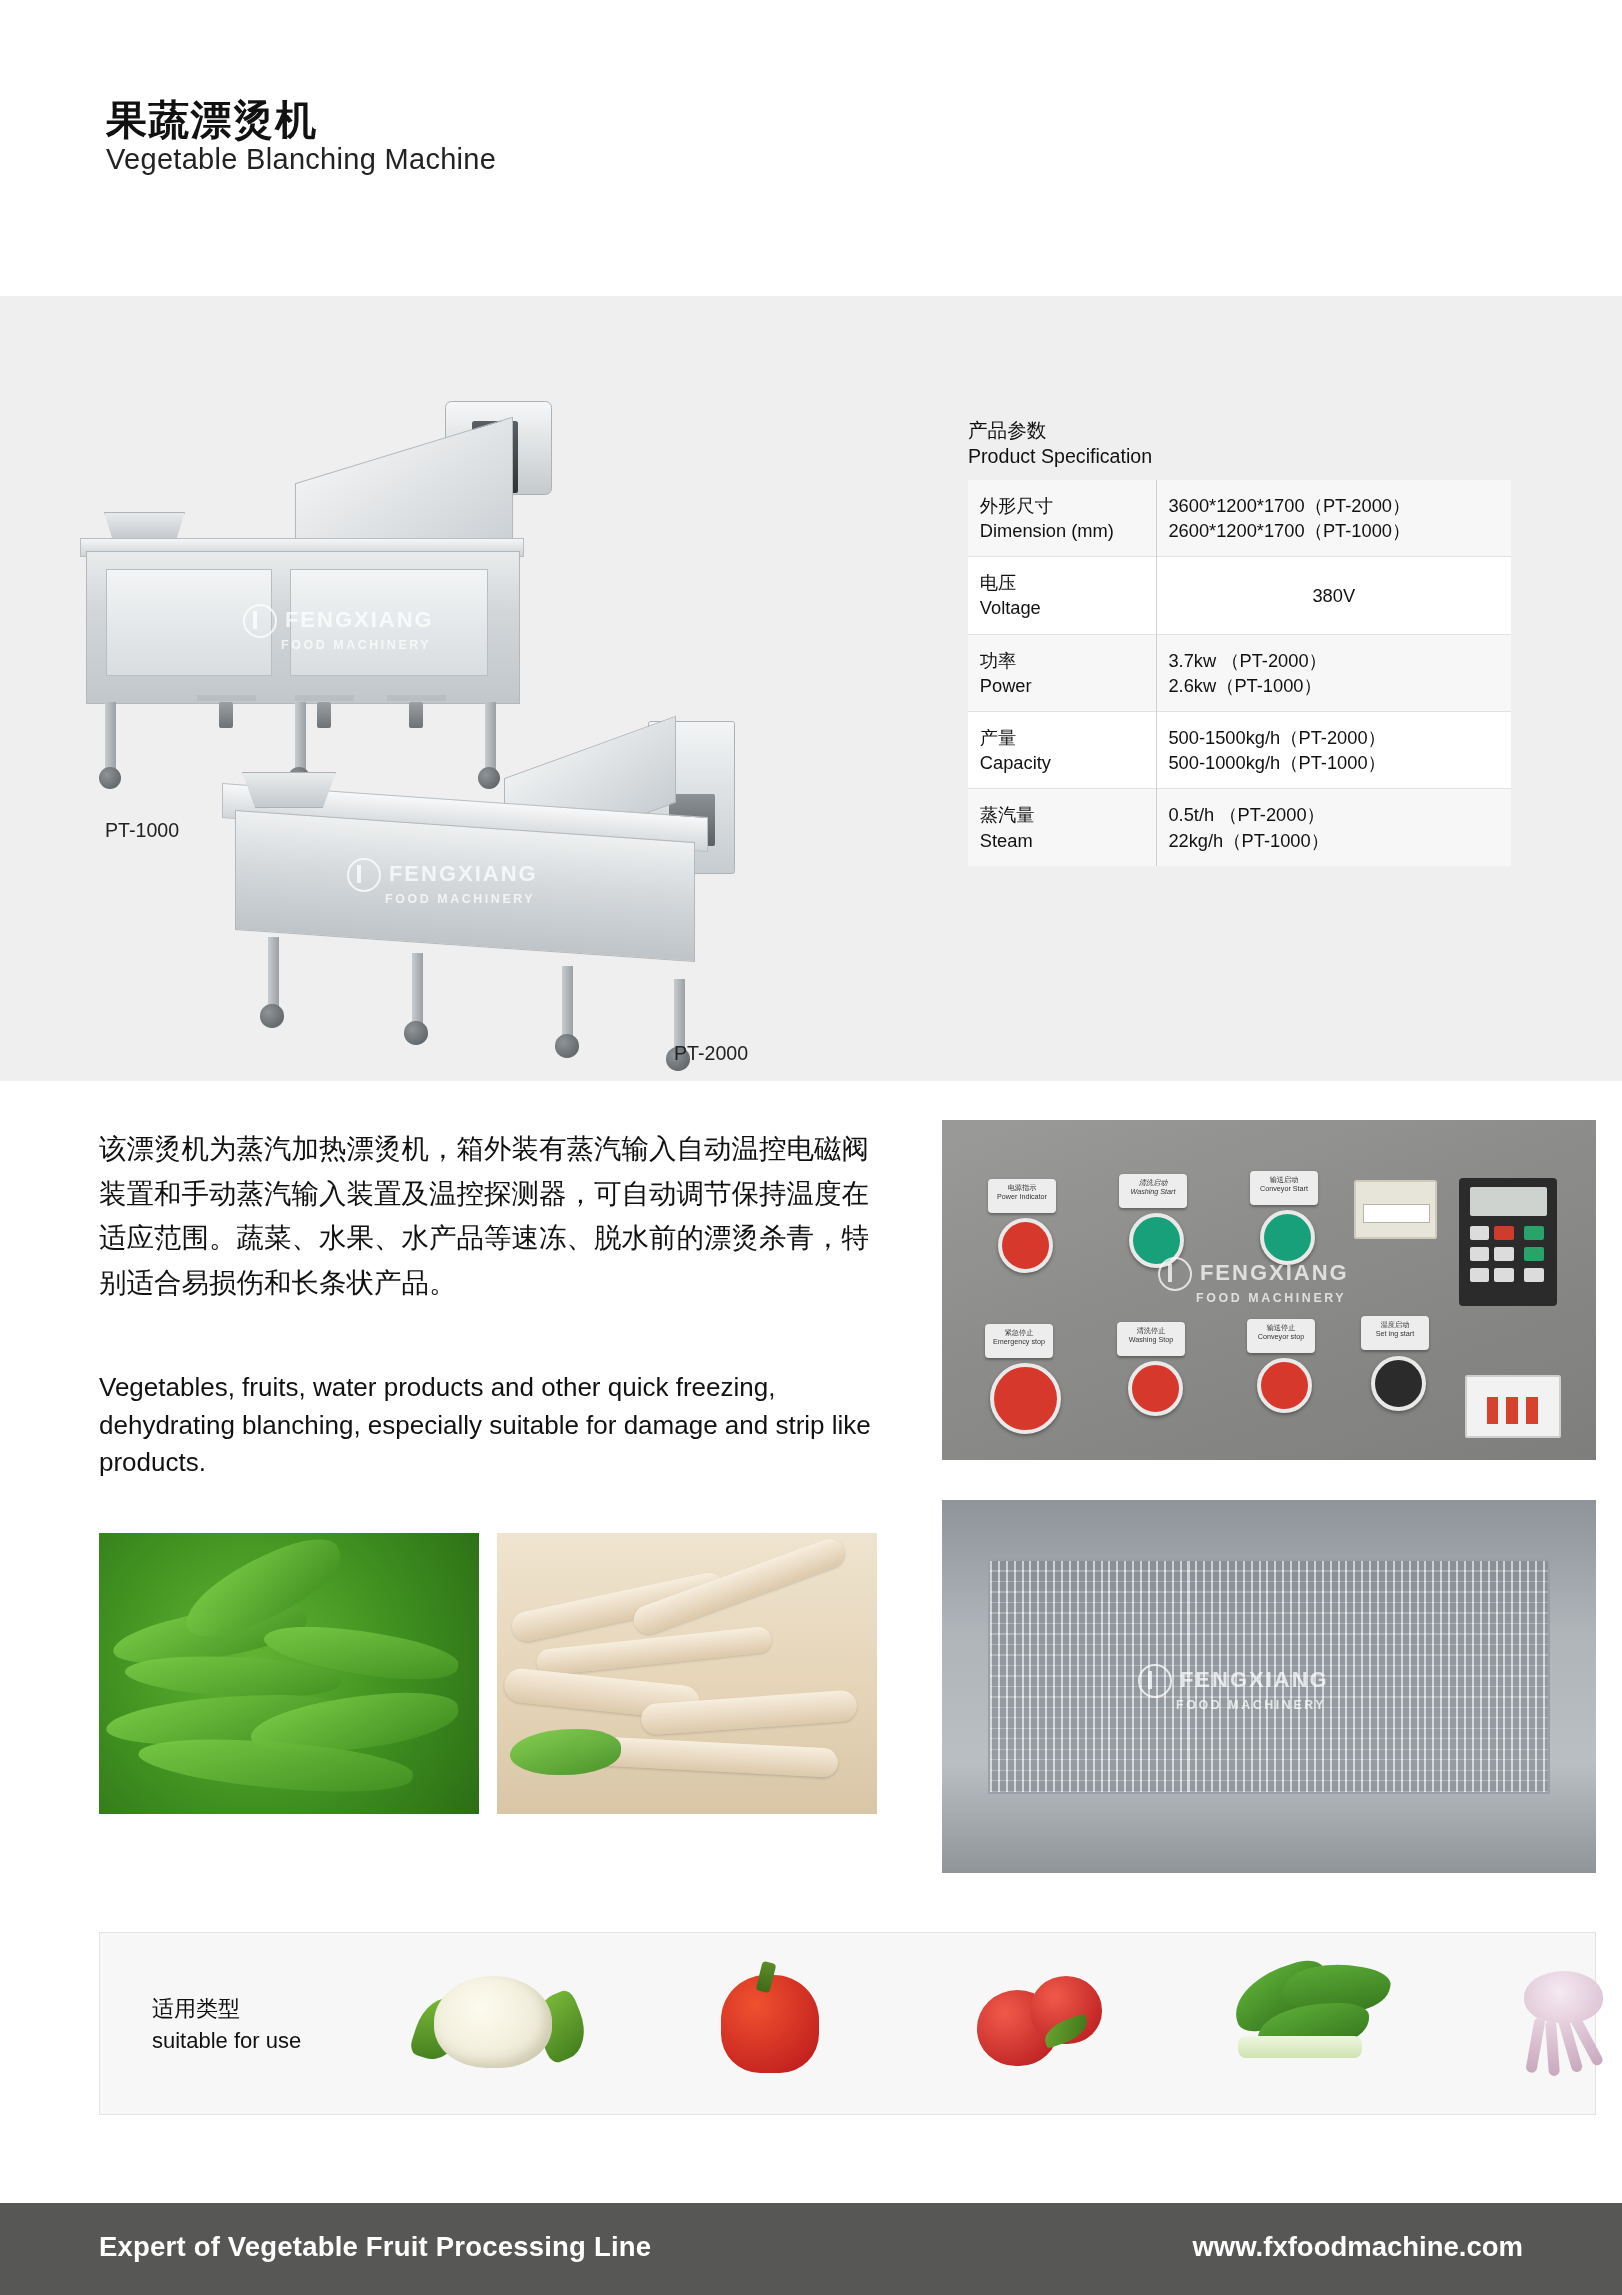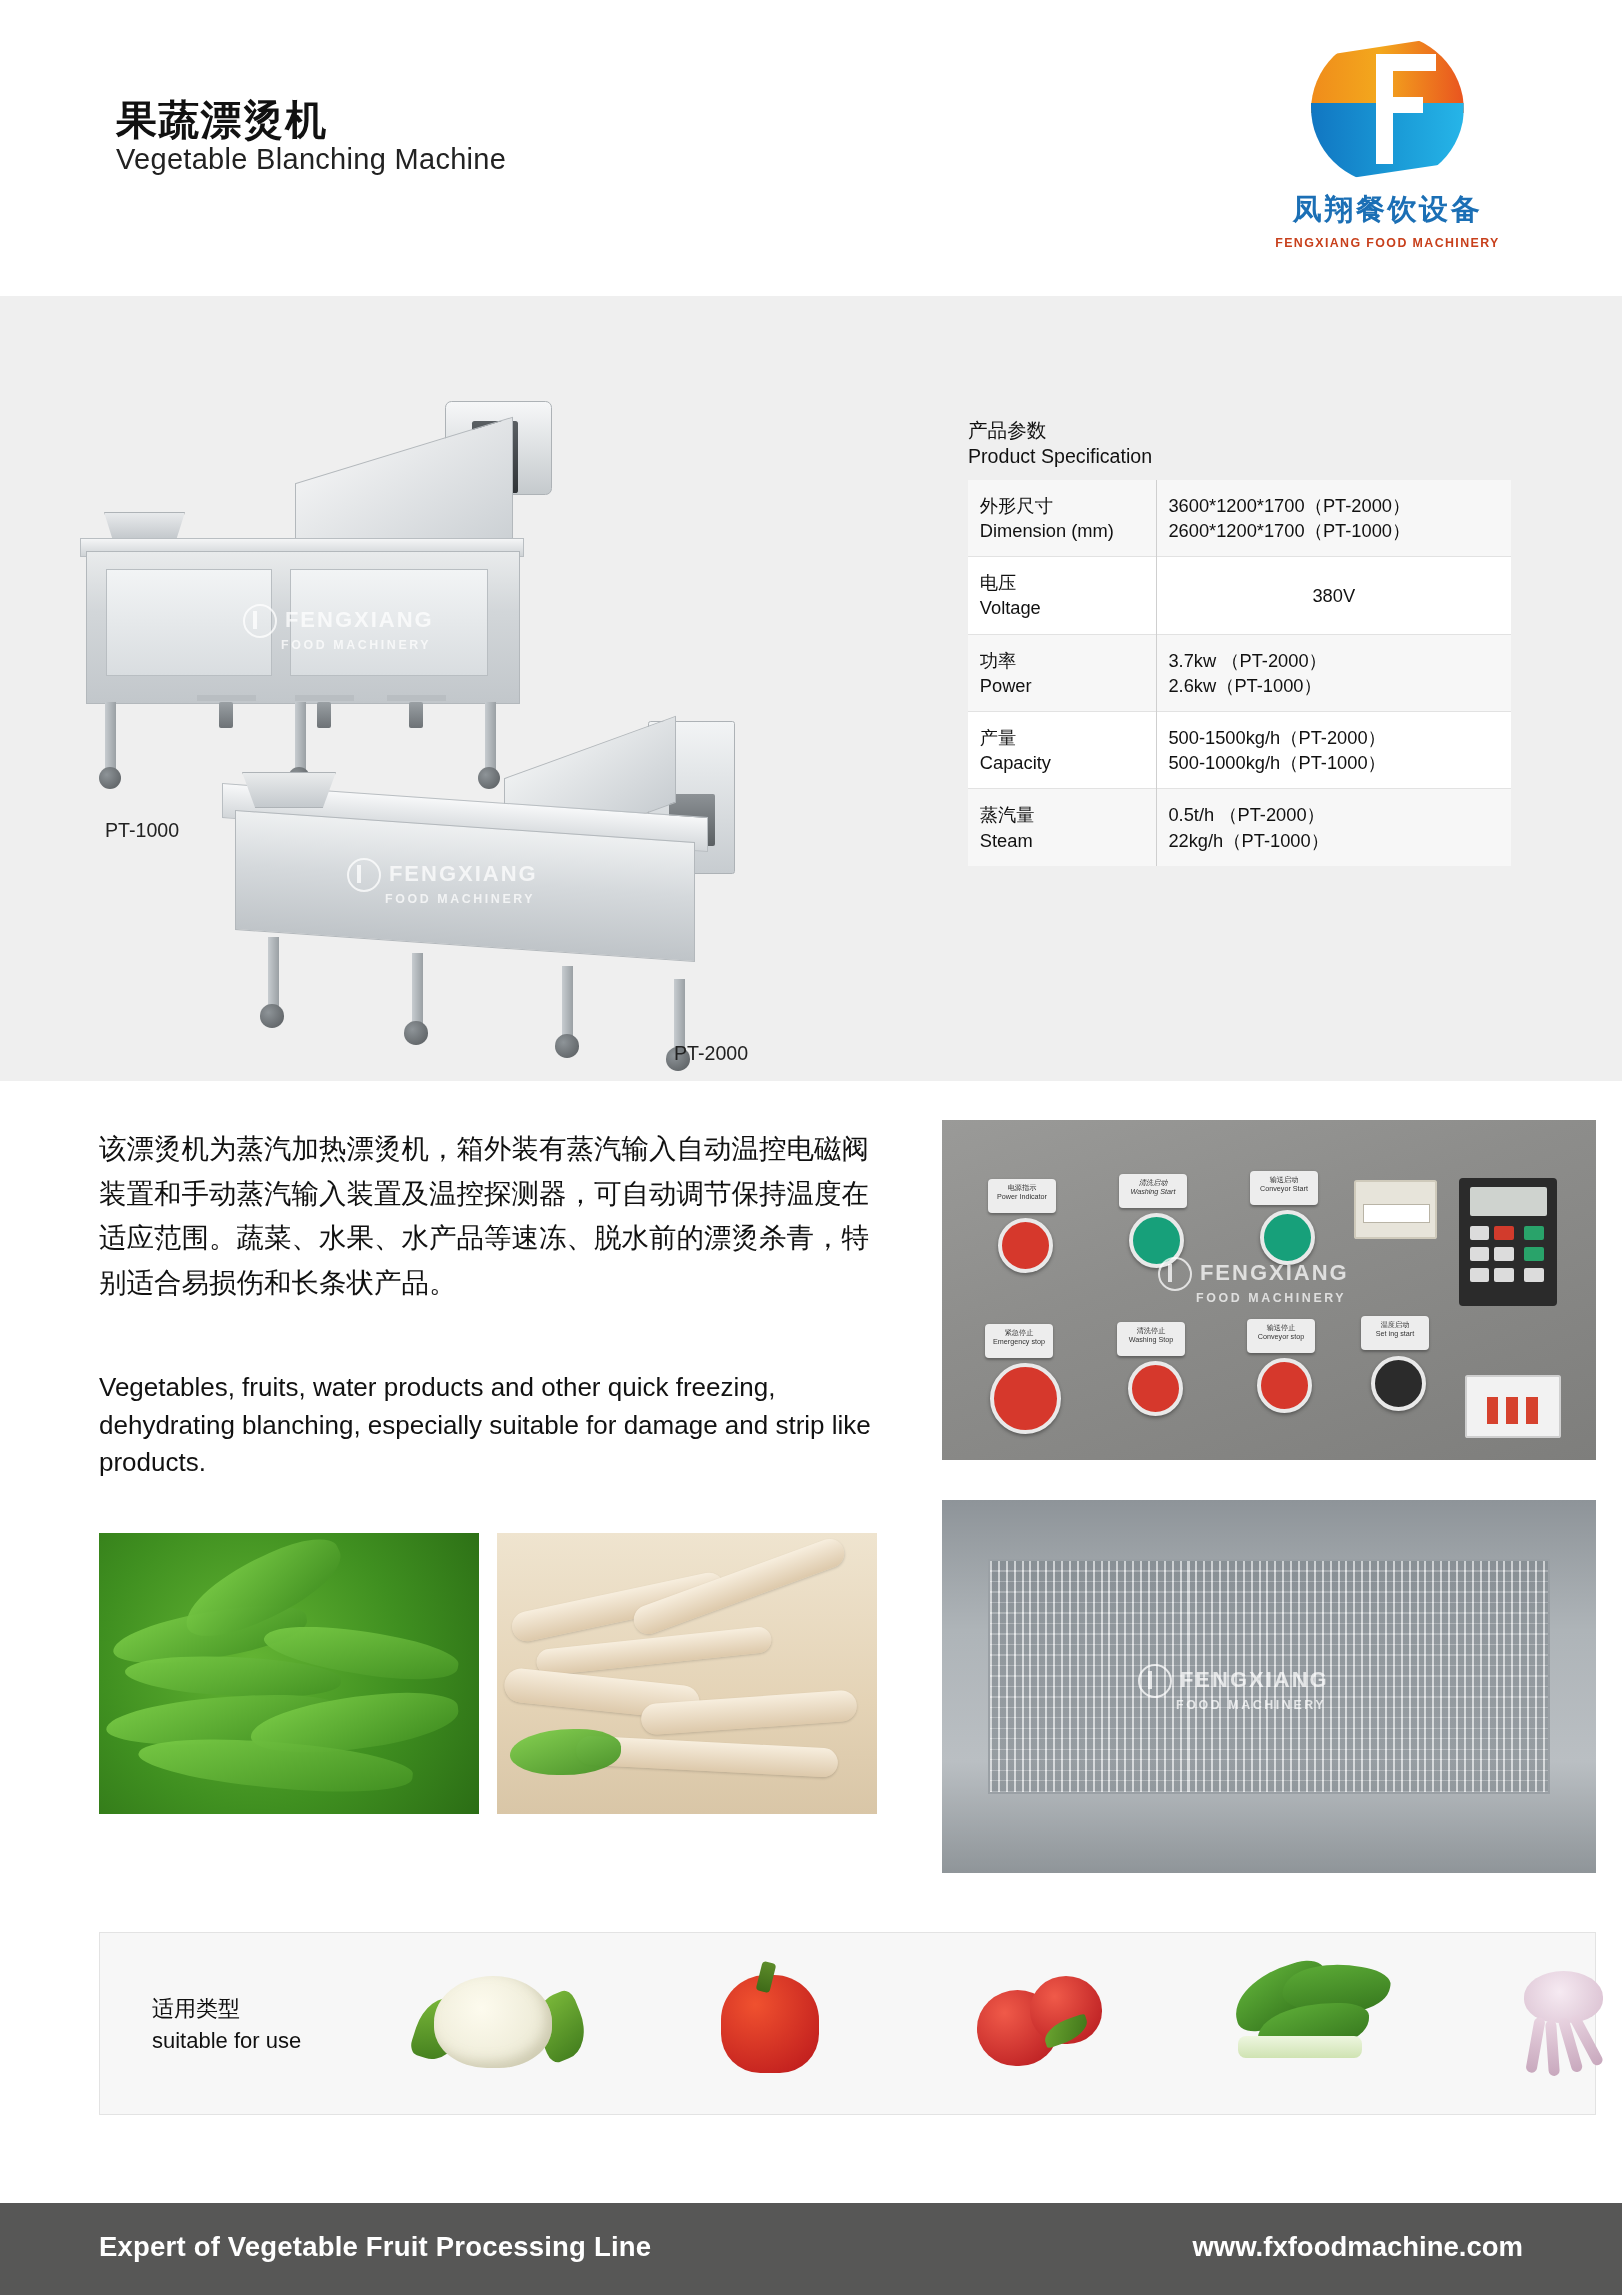--- a/index.html
+++ b/index.html
@@ -18,21 +18,21 @@
 
   
   .header {
     position: relative;
     height: 296px;
     box-sizing: border-box;
     padding: 0;
   }
   .title-block {
     position: absolute;
-    left: 116px;
+    left: 106px;
     top: 98px;
   }
   .title-cn {
     font-size: 41px;
     font-weight: bold;
     letter-spacing: 1.3px;
     color: #111;
     line-height: 1.1;
   }
   .title-en {
@@ -591,33 +591,20 @@
 </style>
 </head>
 <body>
 
 <div class="header">
   <div class="title-block">
     <div class="title-cn">果蔬漂烫机</div>
     <div class="title-en">Vegetable Blanching Machine</div>
   </div>
 
-  <div class="logo">
-    <div class="logo-mark">
-      <div class="logo-swoosh-top"></div>
-      <div class="logo-swoosh-bot"></div>
-      <div class="logo-f">
-        <i class="v1"></i>
-          <i class="h1"></i>
-          <i class="h2"></i>
-      </div>
-    </div>
-    <div class="logo-cn">凤翔餐饮设备</div>
-    <div class="logo-en">FENGXIANG FOOD MACHINERY</div>
-  </div>
 </div>
 
 <div class="band">
 
   <div class="machine-area">
 
     <div class="m1">
       <div class="m1-motor"></div>
       <div class="m1-motor-dark"></div>
       <div class="m1-chute"></div>

